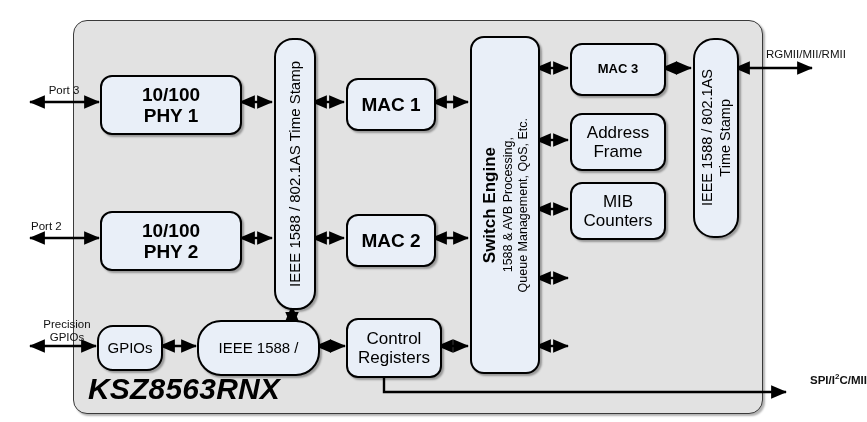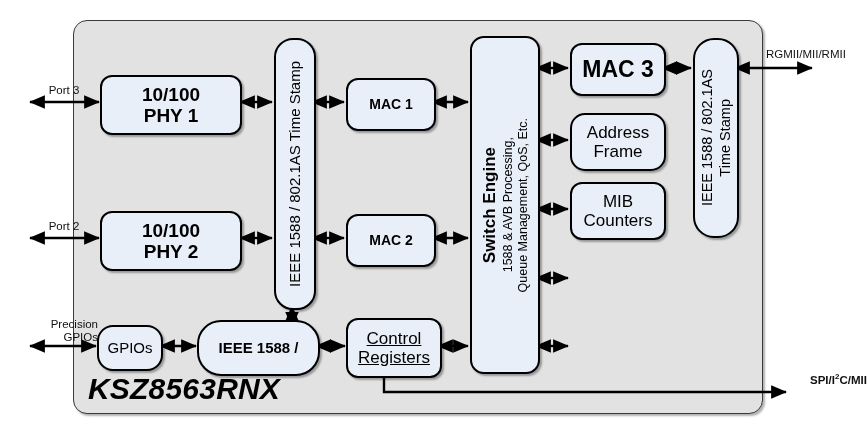--- a/index.html
+++ b/index.html
@@ -11,25 +11,25 @@
   .chip{position:absolute;left:73px;top:20px;width:688px;height:392px;
         background:#e2e2e2;border:1.6px solid #3a3a3a;border-radius:14px;
         box-shadow:2px 2px 2px rgba(0,0,0,.30);}
 
   .blk{position:absolute;background:#e9eff8;border:2px solid #000;border-radius:12px;
        display:flex;align-items:center;justify-content:center;text-align:center;
        line-height:1.12;box-shadow:2px 2px 2px rgba(0,0,0,.33);z-index:3;}
   .blk .t{padding:0 3px;}
 
   .b-phy{font-size:19px;font-weight:bold;}
-  .b-mac{font-size:14px;font-weight:bold;}
-  .b-mac3{font-size:23px;font-weight:bold;}
+  .b-mac{font-size:19px;font-weight:bold;}
+  .b-mac3{font-size:13px;font-weight:bold;}
   .b-small{font-size:17px;font-weight:normal;}
   .b-gpio{font-size:15px;font-weight:normal;}
-  .b-clock{font-size:15px;font-weight:bold;border-radius:24px;}
+  .b-clock{font-size:15px;font-weight:normal;border-radius:24px;}
   .b-ctrl{font-size:17px;font-weight:normal;}
 
   .vert{writing-mode:vertical-rl;transform:rotate(180deg);}
   .b-ts{font-size:15px;font-weight:normal;}
   .b-ts2{font-size:14.5px;font-weight:normal;}
   .b-se-title{font-size:17px;font-weight:bold;}
   .b-se-sub{font-size:12.5px;font-weight:normal;}
   .se-inner{display:flex;flex-direction:row;align-items:center;justify-content:center;}
 
   .extlabel{position:absolute;font-size:11.5px;line-height:1.15;z-index:4;color:#111;}
@@ -125,21 +125,21 @@
       <div class="vert b-se-title" style="margin-right:1px;">Switch Engine</div>
       <div class="vert b-se-sub" style="margin-right:1px;">1588 &amp; AVB Processing,</div>
       <div class="vert b-se-sub">Queue Management, QoS, Etc.</div>
     </div>
   </div>
 
   <div class="blk b-mac3" style="left:570px;top:43px;width:92px;height:49px;">
     <div class="t">MAC 3</div>
   </div>
 
-  <div class="blk b-small" style="left:570px;top:113px;width:92px;height:54px;border-radius:15px;">
+  <div class="blk b-small" style="left:570px;top:113px;width:92px;height:54px;">
     <div class="t">
       <span>Address</span><br>
       <span>Frame</span>
     </div>
   </div>
 
   <div class="blk b-small" style="left:570px;top:182px;width:92px;height:54px;">
     <div class="t">
       <span>MIB</span><br>
       <span>Counters</span>
@@ -158,32 +158,32 @@
   <div class="blk b-gpio" style="left:97px;top:325px;width:62px;height:42px;border-radius:16px;">
     <div class="t">GPIOs</div>
   </div>
 
   <div class="blk b-clock" style="left:197px;top:320px;width:119px;height:52px;">
     <div class="t">
       <span>IEEE 1588 /</span><br>
     </div>
   </div>
 
-  <div class="blk b-ctrl" style="left:346px;top:318px;width:92px;height:56px;text-decoration:underline;">
+  <div class="blk b-ctrl" style="left:346px;top:318px;width:92px;height:56px;">
     <div class="t">
       <span>Control</span><br>
       <span>Registers</span>
     </div>
   </div>
 
   <div class="extlabel" style="left:31px;top:84px;width:66px;text-align:center;">Port 3</div>
 
-  <div class="extlabel" style="left:31px;top:220px;width:66px;text-align:center;">Port 2</div>
+  <div class="extlabel" style="left:31px;top:220px;width:66px;text-align:left;">Port 2</div>
 
-  <div class="extlabel" style="left:12px;top:318px;width:86px;text-align:right;">
+  <div class="extlabel" style="left:24px;top:318px;width:86px;text-align:center;">
     <span>Precision</span><br>
     <span>GPIOs</span>
   </div>
 
   <div class="extlabel" style="left:766px;top:48px;">RGMII/MII/RMII</div>
 
   <div class="extlabel" style="left:810px;top:372px;font-weight:bold;"><span>SPI/I</span><sup style="font-size:8px;">2</sup><span>C/MIIM</span></div>
 
   <div class="chiplabel" style="left:88px;top:372px;">KSZ8563RNX</div>
 

